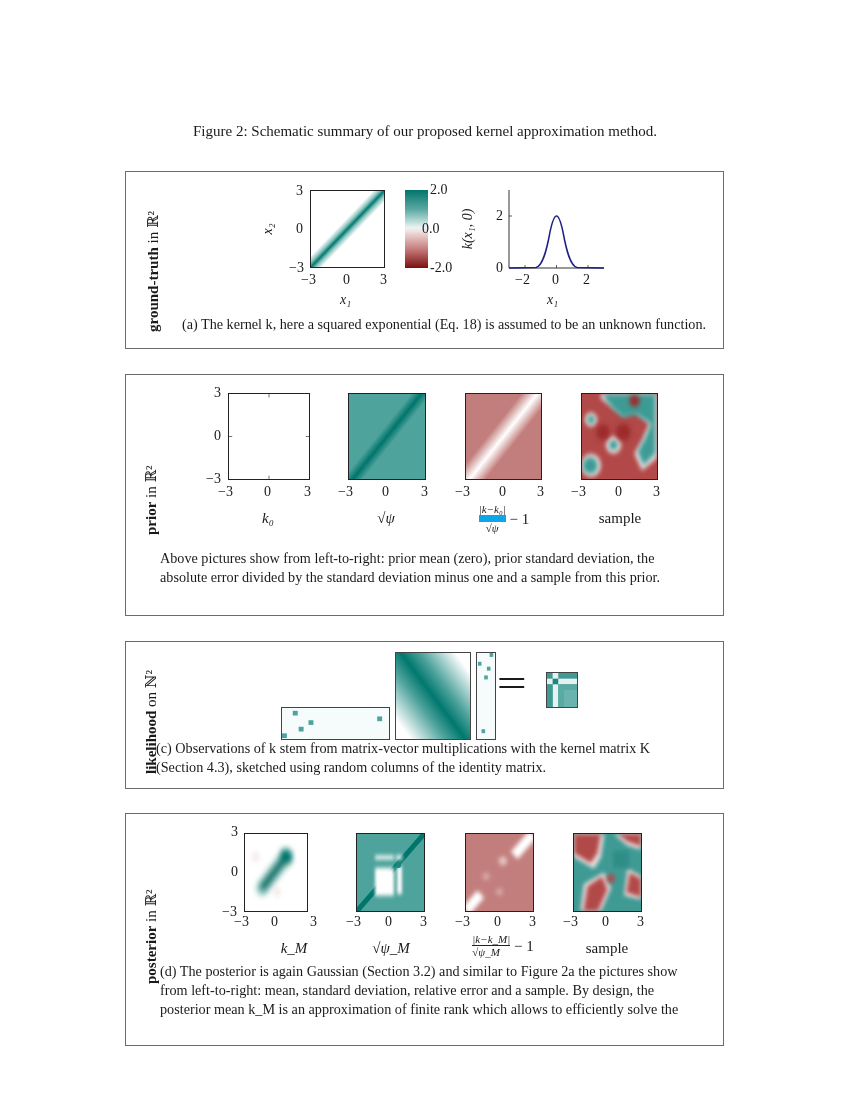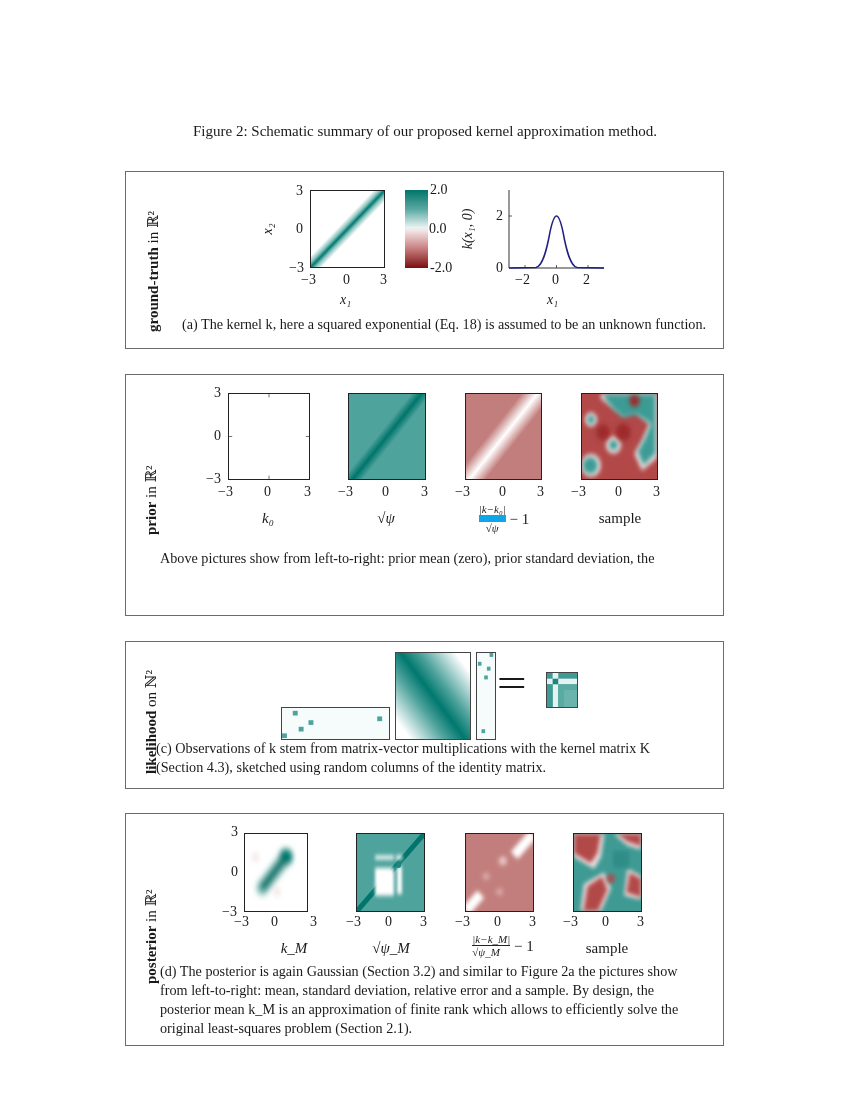--- a/index.html
+++ b/index.html
@@ -60,21 +60,21 @@
   <div class="tick" style="left:170px;top:50px;">0</div>
   <div class="tick" style="left:163px;top:89px;">−3</div>
   <div class="tick" style="left:175px;top:101px;">−3</div>
   <div class="tick" style="left:217px;top:101px;">0</div>
   <div class="tick" style="left:254px;top:101px;">3</div>
   <div class="tick ital" style="left:214px;top:121px;">x₁</div>
   <div class="tick ital" style="left:136px;top:50px;transform:rotate(-90deg);">x₂</div>
 
   <div class="abs" style="left:279px;top:18px;width:23px;height:78px;background:linear-gradient(to bottom,#00756b 0%,#5ba9a3 25%,#e8f3f2 48%,#f3e5e5 52%,#c87f7f 75%,#7a0f0f 100%);"></div>
   <div class="tick" style="left:304px;top:11px;">2.0</div>
-  <div class="tick" style="left:303px;top:50px;">0.0</div>
+  <div class="tick" style="left:296px;top:50px;">0.0</div>
   <div class="tick" style="left:304px;top:89px;">-2.0</div>
 
   <div class="abs" style="left:382px;top:18px;width:96px;height:80px;">
     <svg viewBox="0 0 96 80" width="96" height="80">
       <line x1="1" y1="0" x2="1" y2="78" stroke="#333" stroke-width="1"></line>
       <line x1="1" y1="78" x2="96" y2="78" stroke="#333" stroke-width="1"></line>
       <line x1="17" y1="78" x2="17" y2="75" stroke="#333" stroke-width="0.8"></line>
       <line x1="48.5" y1="78" x2="48.5" y2="75" stroke="#333" stroke-width="0.8"></line>
       <line x1="80" y1="78" x2="80" y2="75" stroke="#333" stroke-width="0.8"></line>
       <line x1="1" y1="26" x2="4" y2="26" stroke="#333" stroke-width="0.8"></line>
@@ -192,20 +192,21 @@
   <div class="sublabel" style="left:333px;top:128px;width:90px;font-size:11px;line-height:12px;">
     <span style="display:inline-block;vertical-align:middle;text-align:center;">
       <span class="ital" style="display:block;border-bottom:7px solid #0ea5e9;">|k−k₀|</span>
       <span class="ital" style="display:block;">√ψ</span>
     </span><span style="font-size:15px;vertical-align:middle;"> − 1</span>
   </div>
   <div class="sublabel" style="left:454px;top:135px;width:80px;">sample</div>
 
   <div class="caption" style="left:34px;top:174px;width:560px;">
     <div>Above pictures show from left-to-right: prior mean (zero), prior standard deviation, the</div>
+    <div>absolute error divided by the standard deviation minus one and a sample from this prior.</div>
   </div>
 </div>
 
 <div class="panel" style="top:641px;height:148px;">
   <div class="side-label" style="left:16px;top:132px;">
     <b>likelihood</b><span> on ℕ²</span>
   </div>
 
   <div class="hm" style="left:155px;top:65px;width:109px;height:33px;background:#f6fbfb;border-color:#444;">
     <svg viewBox="0 0 109 33" preserveAspectRatio="none">
@@ -385,15 +386,14 @@
       <span class="ital" style="display:block;border-bottom:1px solid #222;">|k−k_M|</span>
       <span class="ital" style="display:block;">√ψ_M</span>
     </span><span style="font-size:15px;vertical-align:middle;"> − 1</span>
   </div>
   <div class="sublabel" style="left:441px;top:126px;width:80px;">sample</div>
 
   <div class="caption" style="left:34px;top:148px;width:565px;">
     <div>(d) The posterior is again Gaussian (Section 3.2) and similar to Figure 2a the pictures show</div>
     <div>from left-to-right: mean, standard deviation, relative error and a sample. By design, the</div>
     <div>posterior mean k_M is an approximation of finite rank which allows to efficiently solve the</div>
-    <div>original least-squares problem (Section 2.1).</div>
   </div>
 </div>
 
 </body></html>

